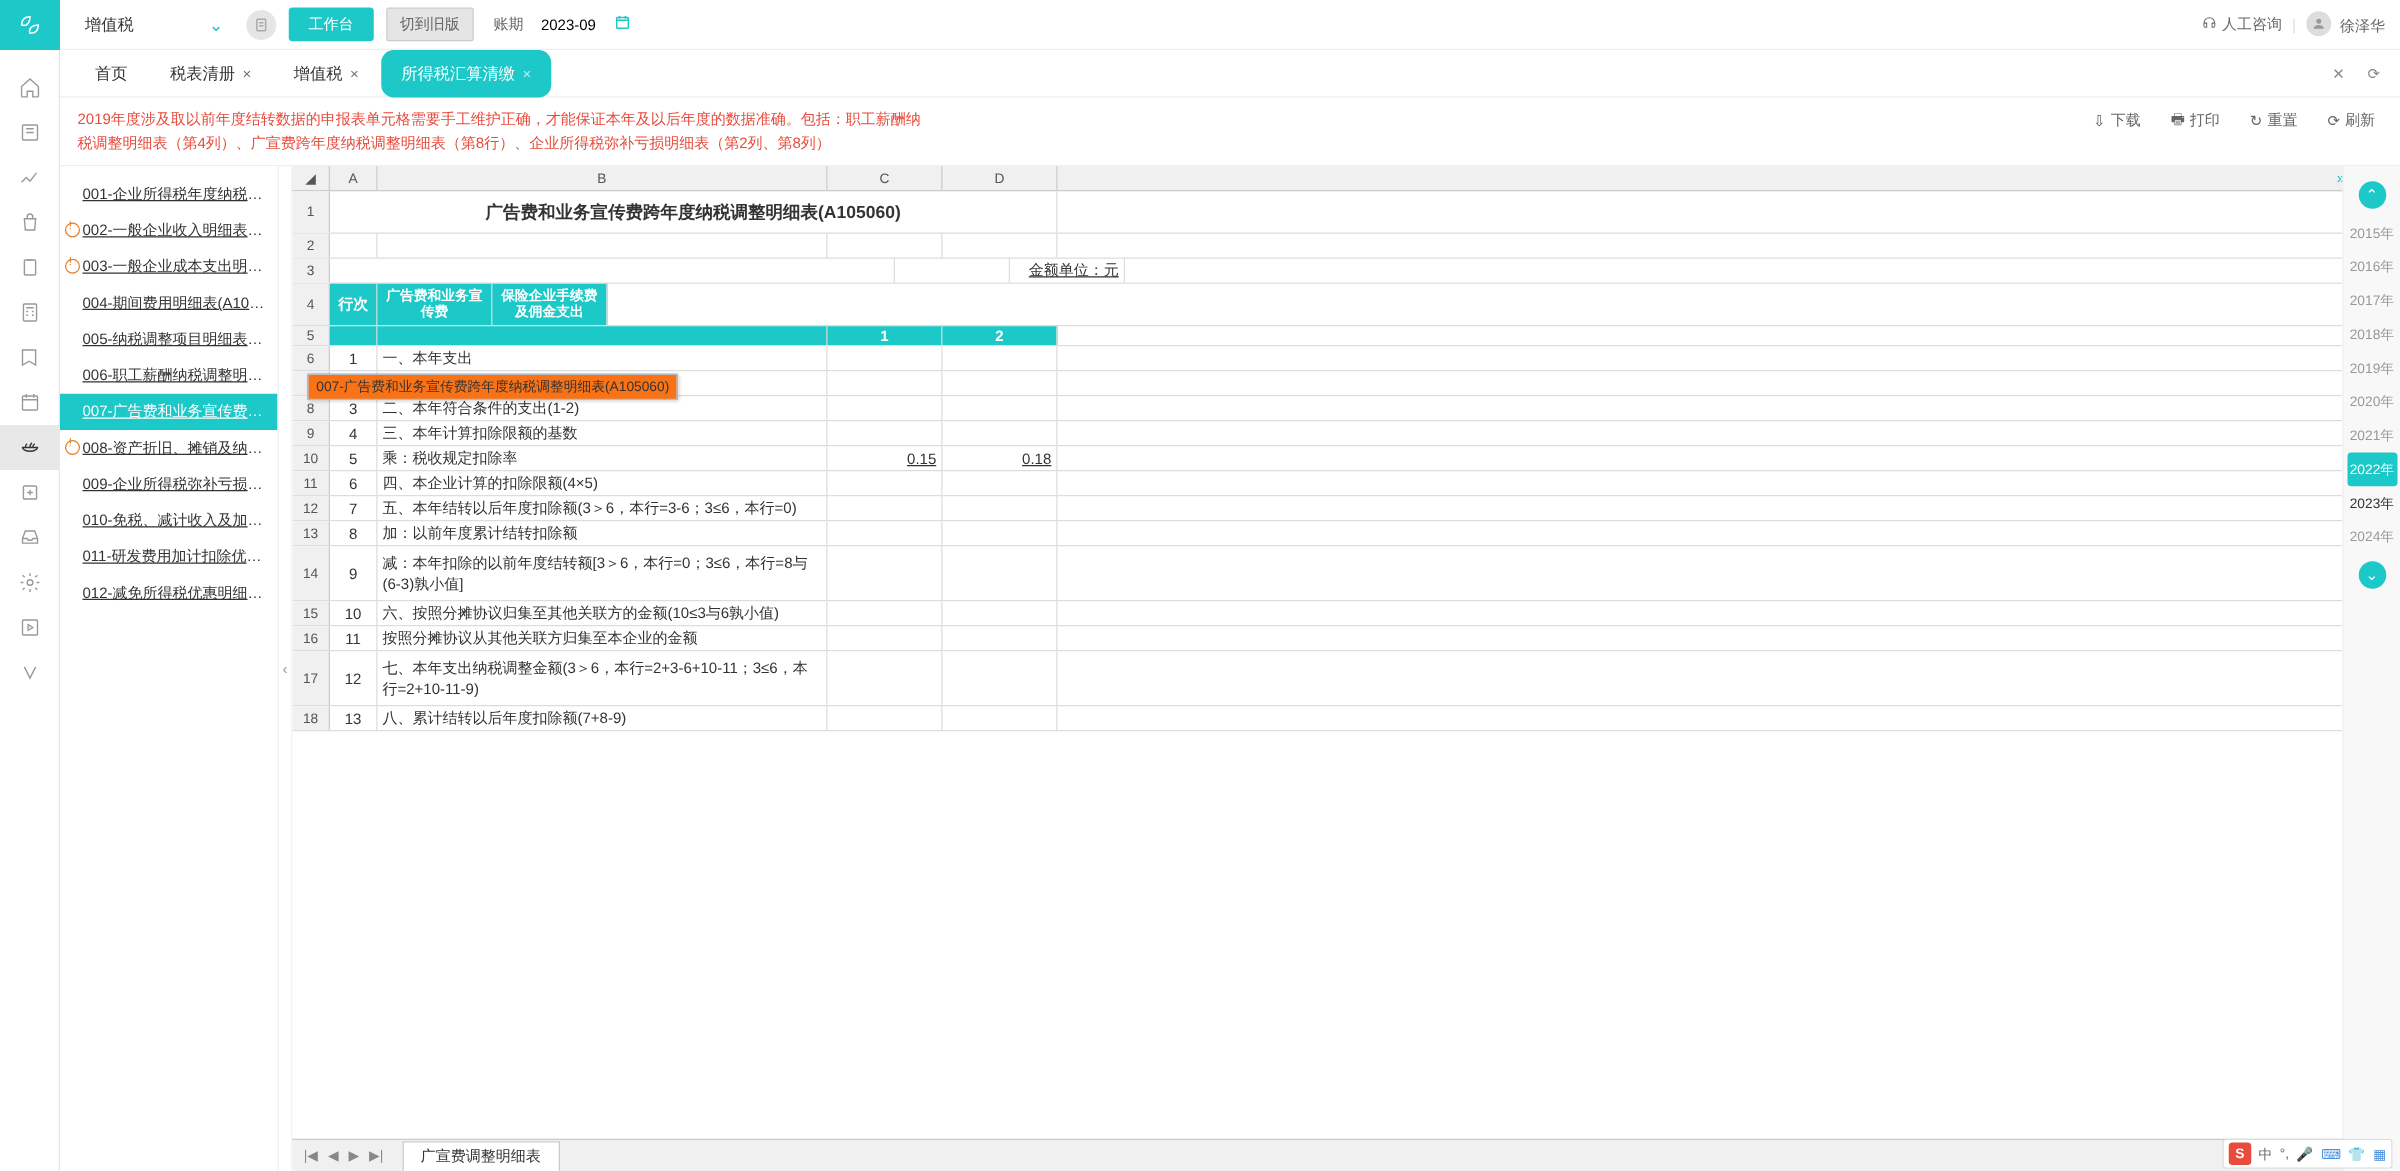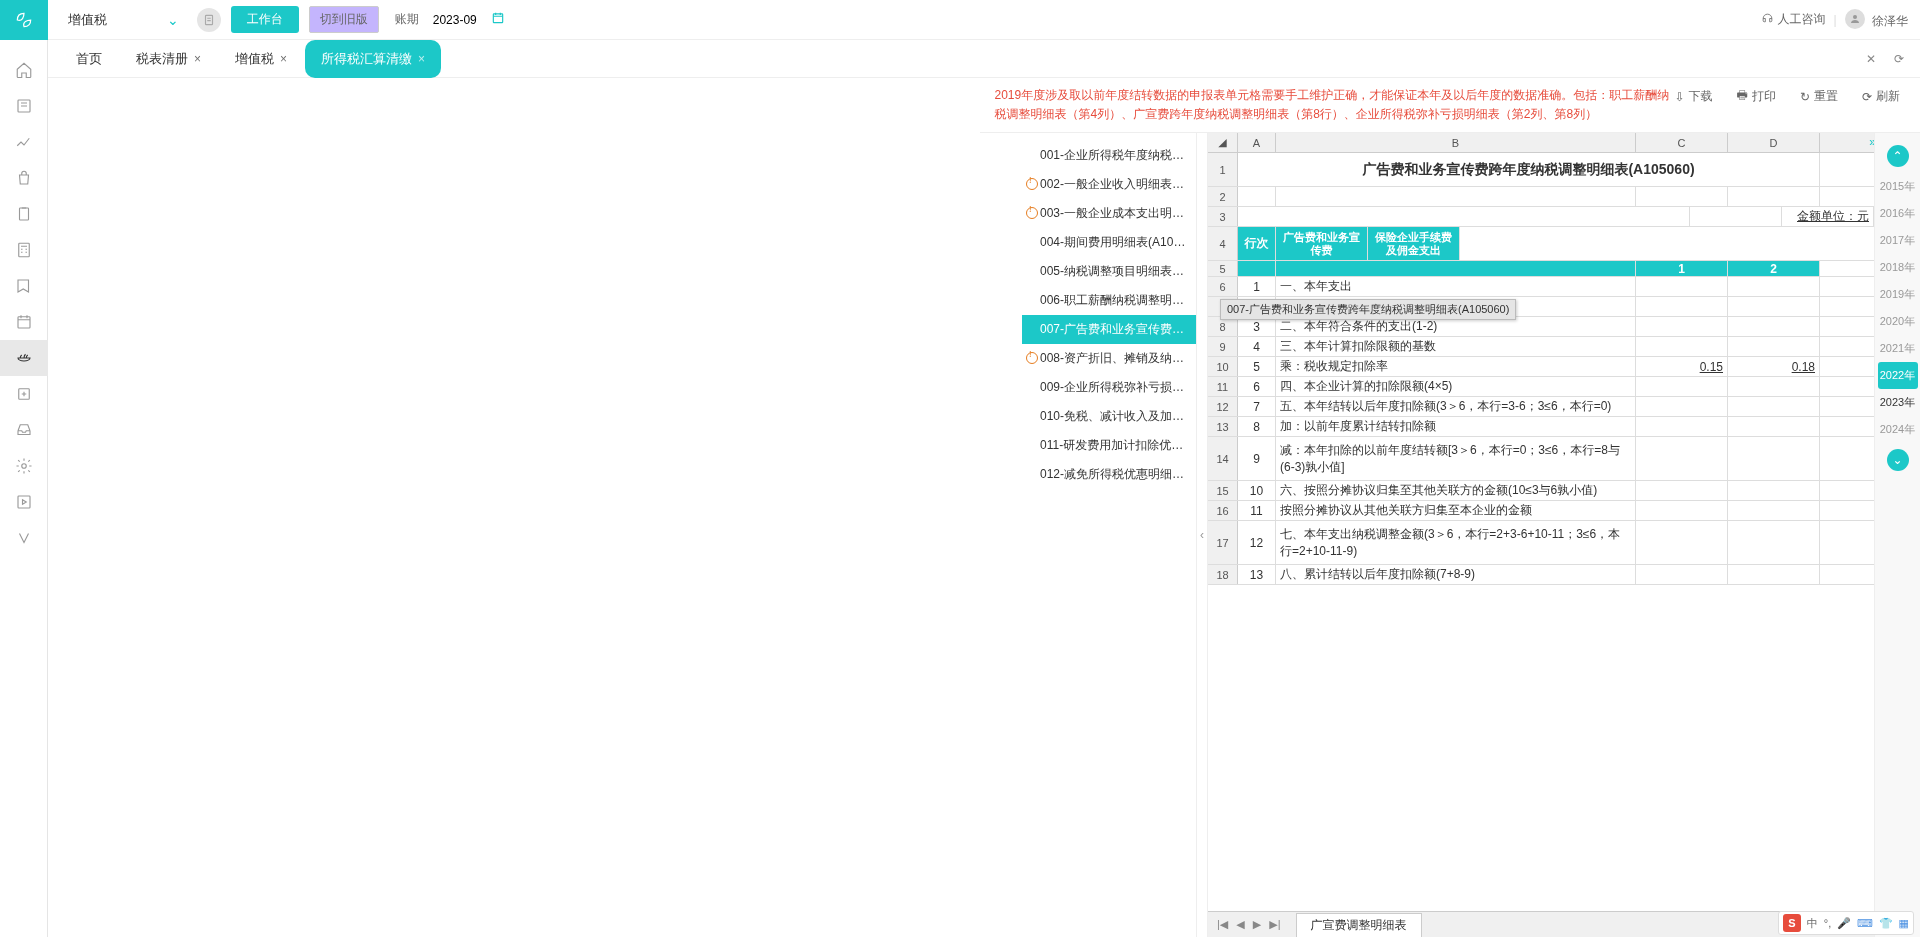--- a/index.html
+++ b/index.html
@@ -13,45 +13,45 @@
 .sidebar-left .nav-icon.active { color: #333; background: #e8e8e8; }
 .sidebar-left .nav-icon svg { width: 18px; height: 18px; }
 
 .main { flex: 1; display: flex; flex-direction: column; background: #fff; min-width: 0; }
 
 .topbar { height: 40px; display: flex; align-items: center; padding: 0 12px; border-bottom: 1px solid #eee; background: #fff; gap: 10px; }
 .top-select { color: #333; font-size: 13px; padding: 4px 8px; min-width: 120px; display: flex; align-items: center; justify-content: space-between; }
 .top-chevron { color: #1cc8c8; font-size: 14px; margin-left: 60px; }
 .top-doc-icon { width: 24px; height: 24px; border-radius: 50%; background: #e5e5e5; display:flex; align-items:center; justify-content:center; color:#aaa; }
 .btn-primary { background: #1cc8c8; color: #fff; border: none; border-radius: 3px; padding: 5px 16px; font-size: 12px; cursor: pointer; }
-.btn-outline { background: #c4b5fd; color: #666; border: 1px solid #ccc; border-radius: 2px; padding: 4px 10px; font-size: 12px; cursor: pointer; }
+.btn-outline { background: #e5e5e5; color: #666; border: 1px solid #ccc; border-radius: 2px; padding: 4px 10px; font-size: 12px; cursor: pointer; }
 .period-label { color: #666; margin-left: 6px; }
 .period-val { color: #000000; margin-left: 4px; }
 .cal-icon { color: #1cc8c8; margin-left: 4px; }
 .topbar-right { margin-left: auto; display: flex; align-items: center; gap: 8px; color: #666; }
 .user-icon { width: 20px; height: 20px; background: #ddd; border-radius: 50%; display: inline-flex; align-items: center; justify-content: center; color: #999; }
 
 .tabs { height: 38px; display: flex; align-items: center; padding: 0 12px; border-bottom: 1px solid #eee; gap: 2px; }
 .tab { padding: 0 16px; height: 38px; display: flex; align-items: center; gap: 6px; color: #333; cursor: pointer; font-size: 13px; }
 .tab.active { background: #1cc8c8; color: #fff; border-radius: 10px; }
 .tab-close { font-size: 12px; cursor: pointer; opacity: 0.7; }
 .tabs-right { margin-left: auto; display: flex; gap: 10px; color: #888; }
 .tabs-right span { cursor: pointer; padding: 4px; }
 
-.content-wrap { flex: 1; display: flex; flex-direction: column; min-height: 0; align-items: flex-end; }
+.content-wrap { flex: 1; display: flex; flex-direction: column; min-height: 0; }
 
 .notice-row { display: flex; align-items: flex-start; padding: 8px 20px 8px 14px; border-bottom: 1px solid #eee; }
 .notice { color: #e74c3c; font-size: 12px; line-height: 1.6; max-width: 680px; }
 .actions { margin-left: auto; display: flex; gap: 24px; color: #666; font-size: 12px; white-space: nowrap; align-items:center; }
 .actions span { cursor: pointer; display: flex; align-items: center; gap: 4px; }
 
 .body { flex: 1; display: flex; min-height: 0; position: relative; }
 
 .list-panel { width: 174px; padding: 8px 0; overflow-y: auto; background: #fff; }
-.list-item { padding: 6px 10px 6px 18px; font-size: 12px; color: #333; cursor: pointer; white-space: nowrap; overflow: hidden; text-overflow: ellipsis; position: relative; }
+.list-item { padding: 6px 10px 6px 18px; font-size: 12px; color: #333; cursor: pointer; white-space: nowrap; overflow: hidden; text-overflow: ellipsis; position: relative; text-decoration: underline; }
 .list-item.has-warn::before { content: ""; width: 10px; height: 10px; border: 1px solid #e67e22; border-radius: 50%; position: absolute; left: 4px; top: 8px; }
 .list-item.has-warn::after { content: "!"; position: absolute; left: 7px; top: 5px; font-size: 9px; color: #e67e22; }
 .list-item.active { background: #1cc8c8; color: #fff; }
 
 .collapse-handle { width: 12px; display:flex; align-items:center; justify-content:center; color:#999; cursor:pointer; border-left:1px solid #eee; border-right:1px solid #eee; }
 
 .sheet-area { flex: 1; display: flex; flex-direction: column; min-width: 0; position: relative; background: #fff; }
 .col-headers { display: flex; border-bottom: 1px solid #ccc; background: #f0f0f0; height: 20px; }
 .rowh { width: 30px; min-width:30px; border-right: 1px solid #ccc; background: #f0f0f0; display:flex; align-items:center; justify-content:center; font-size:11px; color:#555;}
 .colh { border-right: 1px solid #ccc; text-align: center; font-size: 11px; color: #555; display:flex; align-items:center; justify-content:center; }
@@ -65,21 +65,21 @@
 .grid-row.tall { height: 34px; }
 .grid-row.taller { height: 44px; }
 .cell { border-right: 1px solid #ddd; padding: 2px 4px; font-size: 12px; display:flex; align-items:center; overflow:hidden; }
 .cell.center { justify-content:center; }
 .cell.right { justify-content:flex-end;text-decoration:underline; }
 .thead-teal { background: #1cc8c8; color:#fff; font-weight:bold; justify-content:center; text-align:center; }
 .title-cell { justify-content:center; font-weight:bold; font-size:14px; }
 .merge-bc { width: 452px; min-width:452px; }
 .merge-full { width: 582px; min-width:582px; }
 
-.tooltip { position: absolute; background: #e5e5e5; border: 1px solid #bbb; padding: 2px 6px; font-size: 11px; color: #333; box-shadow: 1px 1px 3px rgba(0,0,0,0.2); left: 12px; top: 146px; z-index:10;}
+.tooltip { position: absolute; background: #f97316; border: 1px solid #bbb; padding: 2px 6px; font-size: 11px; color: #333; box-shadow: 1px 1px 3px rgba(0,0,0,0.2); left: 12px; top: 146px; z-index:10;}
 
 .sheet-tabs { height: 26px; border-top: 1px solid #ccc; display: flex; align-items: center; background: #f0f0f0; }
 .sheet-nav { display:flex; gap:2px; padding:0 6px; color:#888; }
 .sheet-nav span { cursor:pointer; padding:0 3px; font-size:11px;}
 .sheet-tab { padding: 3px 14px; background:#fff; border:1px solid #ccc; border-bottom:none; font-size:12px; margin-left:6px; }
 .hscroll { flex:1; margin-left:30px; height:14px; }
 
 .year-rail { width: 46px; background: #f8f8f8; border-left:1px solid #eee; display:flex; flex-direction:column; align-items:center; padding-top:8px; gap:2px; position:relative; }
 .year-btn { width:40px; padding:6px 0; text-align:center; font-size:11px; color:#999; cursor:pointer; border-radius:3px; }
 .year-btn.active { background:#1cc8c8; color:#fff; }

